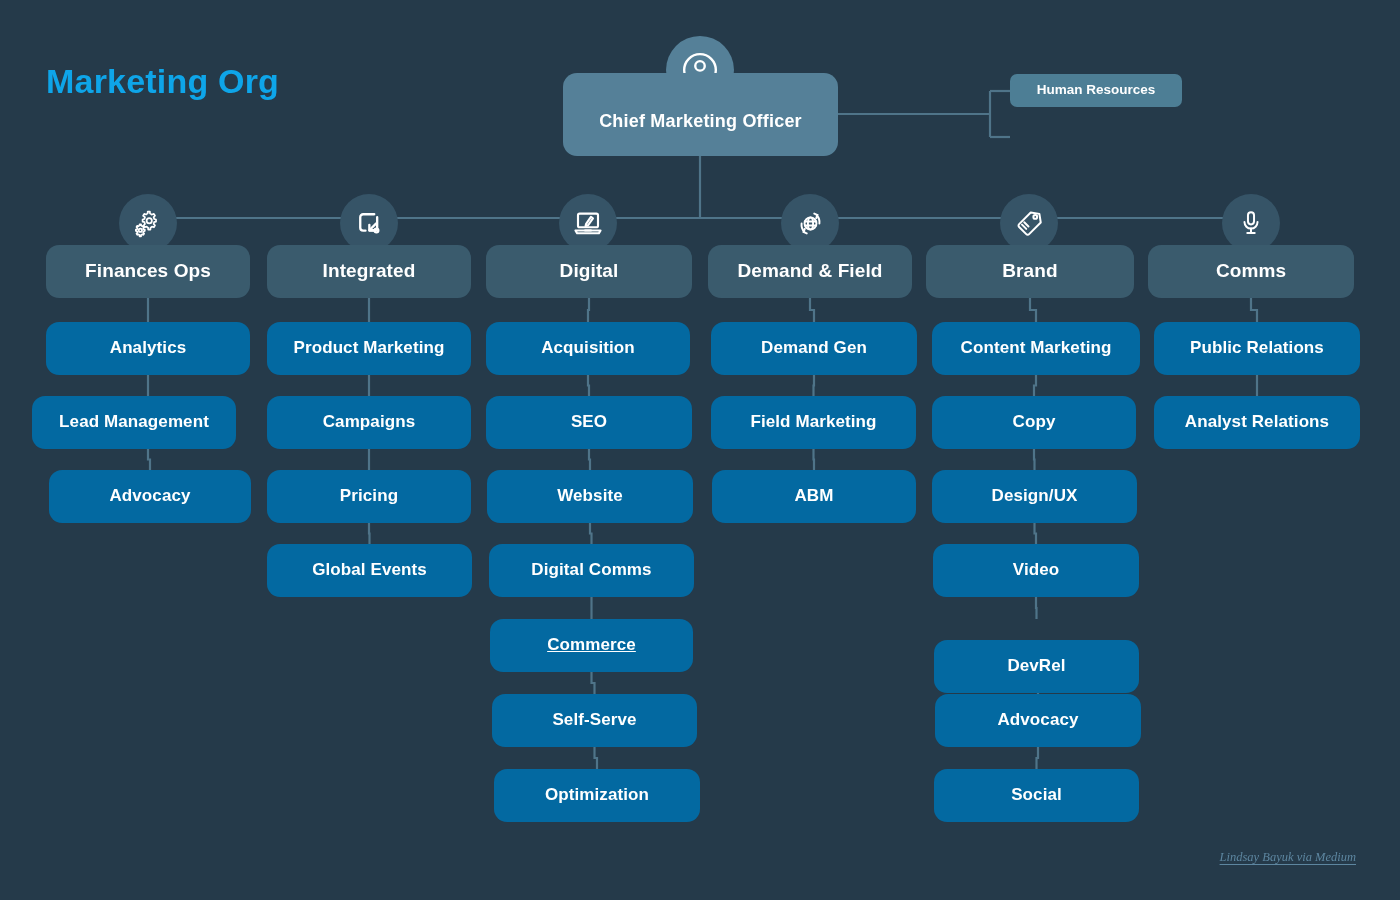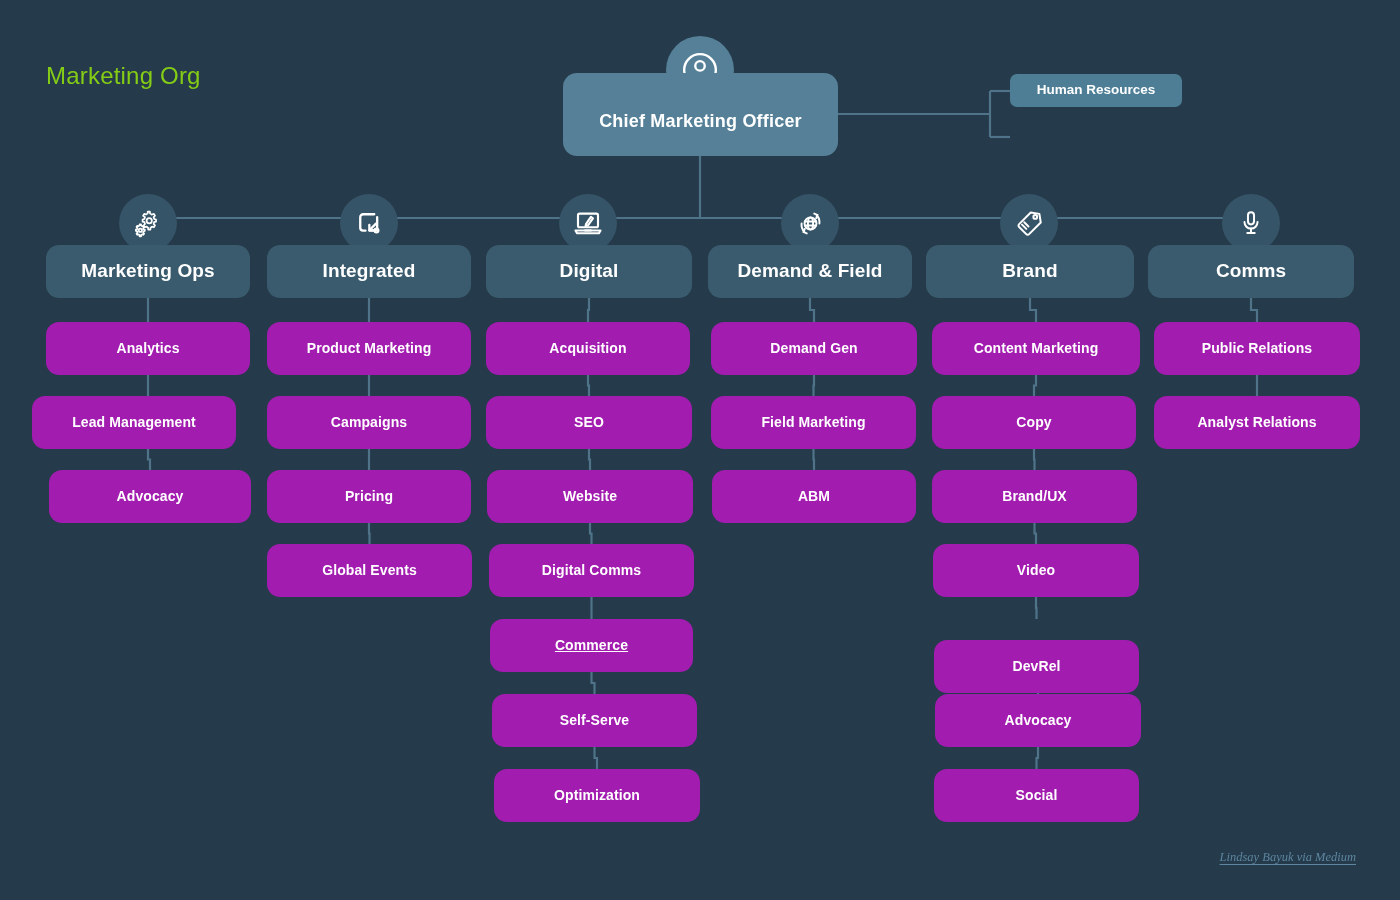--- a/index.html
+++ b/index.html
@@ -30,24 +30,24 @@
     width: 1400px;
     height: 900px;
     pointer-events: none;
   }
 
   
   .page-title {
     position: absolute;
     left: 46px;
     top: 62px;
-    font-size: 24px;
-    font-weight: normal;
+    font-size: 34px;
+    font-weight: bold;
     letter-spacing: 0.2px;
-    color: #84cc16;
+    color: #0ea5e9;
   }
 
   
   .node {
     position: absolute;
     box-sizing: border-box;
     display: flex;
     align-items: center;
     justify-content: center;
     text-align: center;
@@ -88,23 +88,23 @@
     background: #3a5b6d;
     border-radius: 13px;
     font-size: 19px;
     font-weight: bold;
     letter-spacing: 0.1px;
   }
 
   
   .sub-box {
     height: 53px;
-    background: #a21caf;
+    background: #0369a1;
     border-radius: 13px;
-    font-size: 14px;
+    font-size: 17px;
     font-weight: bold;
     letter-spacing: 0.1px;
   }
 
   
   .icon-bubble {
     position: absolute;
     border-radius: 50%;
     background: #365467;
     display: flex;
@@ -257,21 +257,21 @@
 
   <div class="icon-bubble dept" style="left:1222px; top:194px;">
     <svg width="28" height="28" viewBox="0 0 24 24" fill="none" stroke="#ffffff" stroke-width="1.7" stroke-linecap="round">
       <rect x="9.4" y="2.8" width="5.2" height="10.4" rx="2.6"></rect>
       <path d="M6.4 11.2a5.6 5.6 0 0 0 11.2 0"></path>
       <path d="M12 16.8v3.4M8.8 20.6h6.4"></path>
     </svg>
   </div>
 
   <div id="dept-layer">
-      <div class="node dept-box" style="left: 46px; top: 245px; width: 204px;">Marketing Ops</div>
+      <div class="node dept-box" style="left: 46px; top: 245px; width: 204px;">Finances Ops</div>
       <div class="node sub-box" style="left: 46px; top: 322px; width: 204px;">Analytics</div>
       <div class="node sub-box" style="left: 32px; top: 396px; width: 204px;">Lead Management</div>
       <div class="node sub-box" style="left: 49px; top: 470px; width: 202px;">Advocacy</div>
       <div class="node dept-box" style="left: 267px; top: 245px; width: 204px;">Integrated</div>
       <div class="node sub-box" style="left: 267px; top: 322px; width: 204px;">Product Marketing</div>
       <div class="node sub-box" style="left: 267px; top: 396px; width: 204px;">Campaigns</div>
       <div class="node sub-box" style="left: 267px; top: 470px; width: 204px;">Pricing</div>
       <div class="node sub-box" style="left: 267px; top: 544px; width: 205px;">Global Events</div>
       <div class="node dept-box" style="left: 486px; top: 245px; width: 206px;">Digital</div>
       <div class="node sub-box" style="left: 486px; top: 322px; width: 204px;">Acquisition</div>
@@ -281,21 +281,21 @@
       <div class="node sub-box" style="left: 490px; top: 619px; width: 203px; text-decoration: underline;">Commerce</div>
       <div class="node sub-box" style="left: 492px; top: 694px; width: 205px;">Self-Serve</div>
       <div class="node sub-box" style="left: 494px; top: 769px; width: 206px;">Optimization</div>
       <div class="node dept-box" style="left: 708px; top: 245px; width: 204px;">Demand &amp; Field</div>
       <div class="node sub-box" style="left: 711px; top: 322px; width: 206px;">Demand Gen</div>
       <div class="node sub-box" style="left: 711px; top: 396px; width: 205px;">Field Marketing</div>
       <div class="node sub-box" style="left: 712px; top: 470px; width: 204px;">ABM</div>
       <div class="node dept-box" style="left: 926px; top: 245px; width: 208px;">Brand</div>
       <div class="node sub-box" style="left: 932px; top: 322px; width: 208px;">Content Marketing</div>
       <div class="node sub-box" style="left: 932px; top: 396px; width: 204px;">Copy</div>
-      <div class="node sub-box" style="left: 932px; top: 470px; width: 205px;">Brand/UX</div>
+      <div class="node sub-box" style="left: 932px; top: 470px; width: 205px;">Design/UX</div>
       <div class="node sub-box" style="left: 933px; top: 544px; width: 206px;">Video</div>
       <div class="node sub-box" style="left: 934px; top: 640px; width: 205px;">DevRel</div>
       <div class="node sub-box" style="left: 935px; top: 694px; width: 206px;">Advocacy</div>
       <div class="node sub-box" style="left: 934px; top: 769px; width: 205px;">Social</div>
       <div class="node dept-box" style="left: 1148px; top: 245px; width: 206px;">Comms</div>
       <div class="node sub-box" style="left: 1154px; top: 322px; width: 206px;">Public Relations</div>
       <div class="node sub-box" style="left: 1154px; top: 396px; width: 206px;">Analyst Relations</div>
     </div>
 
   <div class="credit">Lindsay Bayuk via Medium</div>

